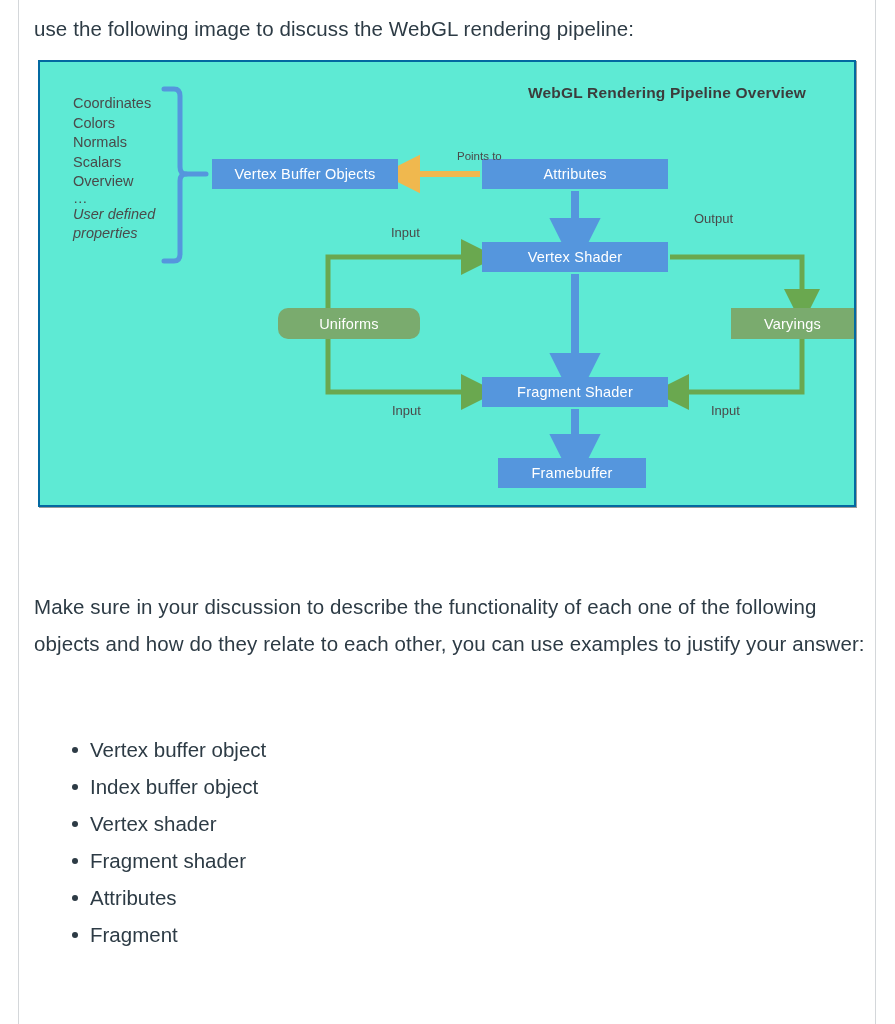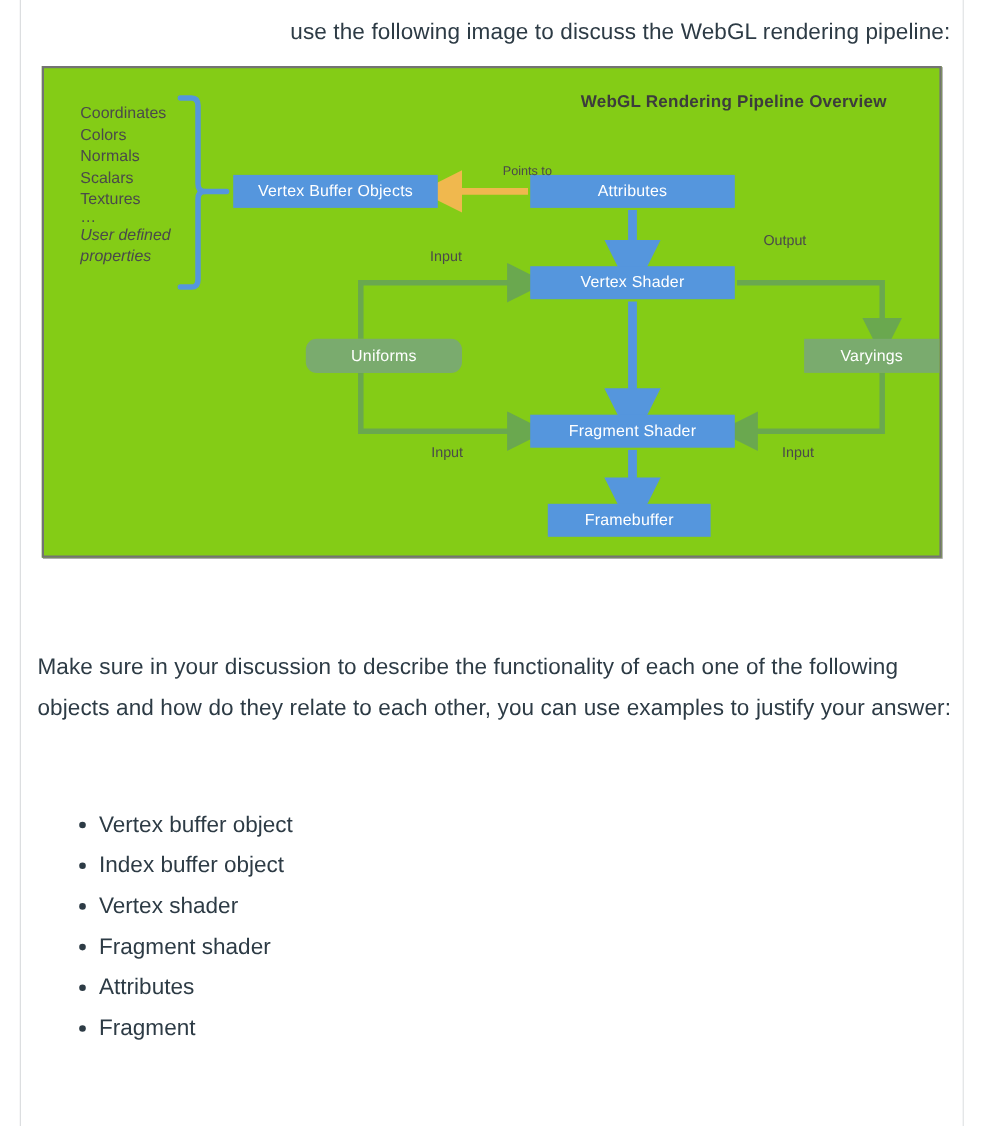--- a/index.html
+++ b/index.html
@@ -40,21 +40,20 @@
     position: absolute;
     color: #2d3b45;
     font-size: 20.5px;
     line-height: 37px;
     letter-spacing: 0.1px;
   }
   #intro-text {
     left: 15px;
     top: 10px;
     width: 830px;
-    text-align: right;
   }
   #body-text {
     left: 15px;
     top: 588px;
     width: 840px;
   }
 
   #bullet-list {
     position: absolute;
     left: 15px;
@@ -81,22 +80,22 @@
     background: #2d3b45;
   }
 
   
   #diagram-frame {
     position: absolute;
     left: 19px;
     top: 60px;
     width: 814px;
     height: 443px;
-    border: 2px solid #737373;
-    background: #84cc16;
+    border: 2px solid #0369a1;
+    background: #5eead4;
     box-shadow: 1px 1px 0 #9a9a9a;
   }
   #diagram-inner {
     position: absolute;
     left: 0; top: 0;
     width: 814px;
     height: 443px;
   }
 
   #diagram-title {
@@ -231,21 +230,21 @@
         <path d="M762,277 L762,330 L638,330" stroke="#6aa84f" stroke-width="5" fill="none" marker-end="url(#ah-green-l)"></path>
       </svg>
 
       <div id="diagram-title">WebGL Rendering Pipeline Overview</div>
 
       <div id="vbo-source-list">
         <div>Coordinates</div>
         <div>Colors</div>
         <div>Normals</div>
         <div>Scalars</div>
-        <div>Textures</div>
+        <div>Overview</div>
         <div class="ell">…</div>
         <div class="ital">User defined</div>
         <div class="ital">properties</div>
       </div>
 
       <div class="node blue" id="node-vbo">Vertex Buffer Objects</div>
 
       <div class="node blue" id="node-attributes">Attributes</div>
 
       <div class="node blue" id="node-vshader">Vertex Shader</div>

